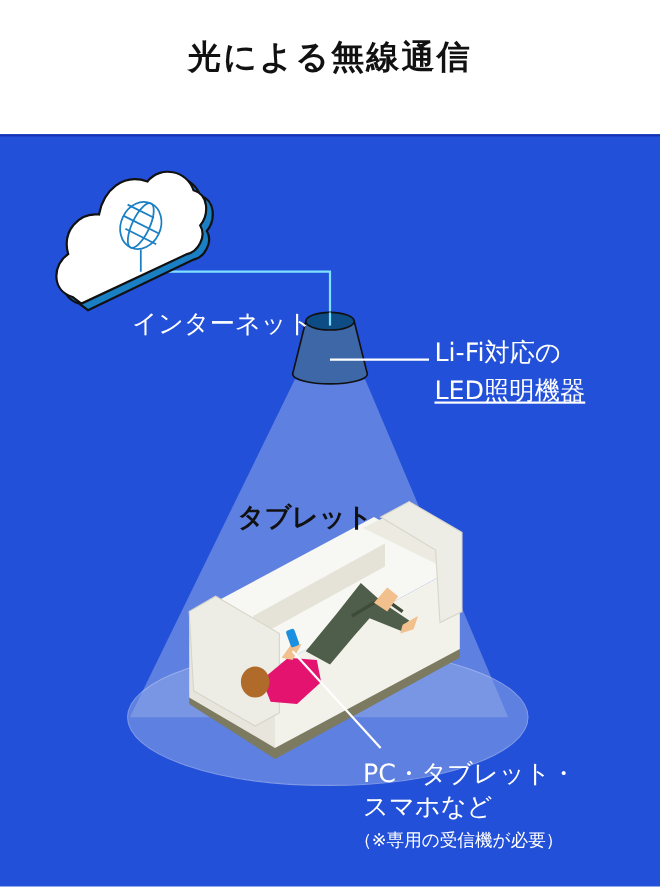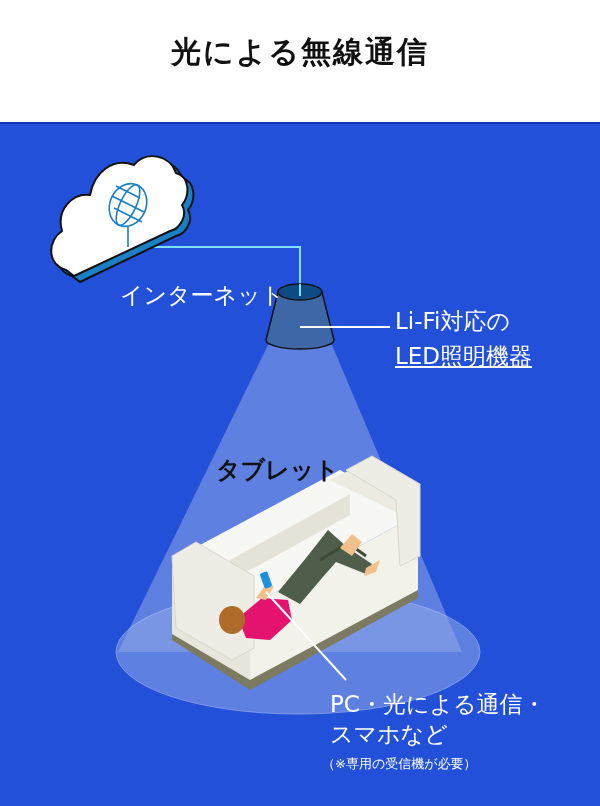--- a/index.html
+++ b/index.html
@@ -3,21 +3,21 @@
   <meta charset="utf-8">
   <style>
     html, body { margin:0; padding:0; }
     body { width:600px; height:806px; position:relative; overflow:hidden; font-family:"DejaVu Sans", sans-serif; background:#ffffff; }
     .header { position:absolute; left:0; top:0; width:600px; height:122px; background:#ffffff; }
     .title { position:absolute; left:0; width:600px; text-align:center; color:#111; font-weight:bold; font-size:30px; letter-spacing:2px; }
     .title.l1 { top:32px; }
     .title.l2 { top:78px; }
     svg.art { position:absolute; left:0; top:0; }
     .label { position:absolute; color:#ffffff; font-size:23px; line-height:28px; white-space:nowrap; }
-    .label.small { font-size:13px; }
+    .label.small { font-size:16px; }
     .label.dark { color:#111; font-weight:bold; font-size:24px; }
   </style>
 </head>
 <body>
 
 <div class="header">
   <div class="title l1">光による無線通信</div>
 </div>
 
 <svg class="art" width="600" height="806" viewBox="0 0 600 806">
@@ -83,15 +83,15 @@
     <rect x="262" y="572" width="8" height="16" rx="2" fill="#1B8FE0" transform="rotate(-20 266 580)"></rect>
 
     <line x1="266" y1="592" x2="346" y2="680" stroke="#ffffff" stroke-width="2"></line>
   </g>
 </svg>
 
 <div class="label" style="left:120px; top:281px;">インターネット</div>
 <div class="label" style="left:395px; top:307px;">Li-Fi対応の</div>
 <div class="label" style="left:395px; top:342px;text-decoration:underline;">LED照明機器</div>
 <div class="label dark" style="left:216px; top:456px;">タブレット</div>
-<div class="label" style="left:330px; top:690px;">PC・光による通信・</div>
+<div class="label" style="left:330px; top:690px;">PC・タブレット・</div>
 <div class="label" style="left:330px; top:720px;">スマホなど</div>
 <div class="label small" style="left:322px; top:750px;">（※専用の受信機が必要）</div>
 
 </body></html>

